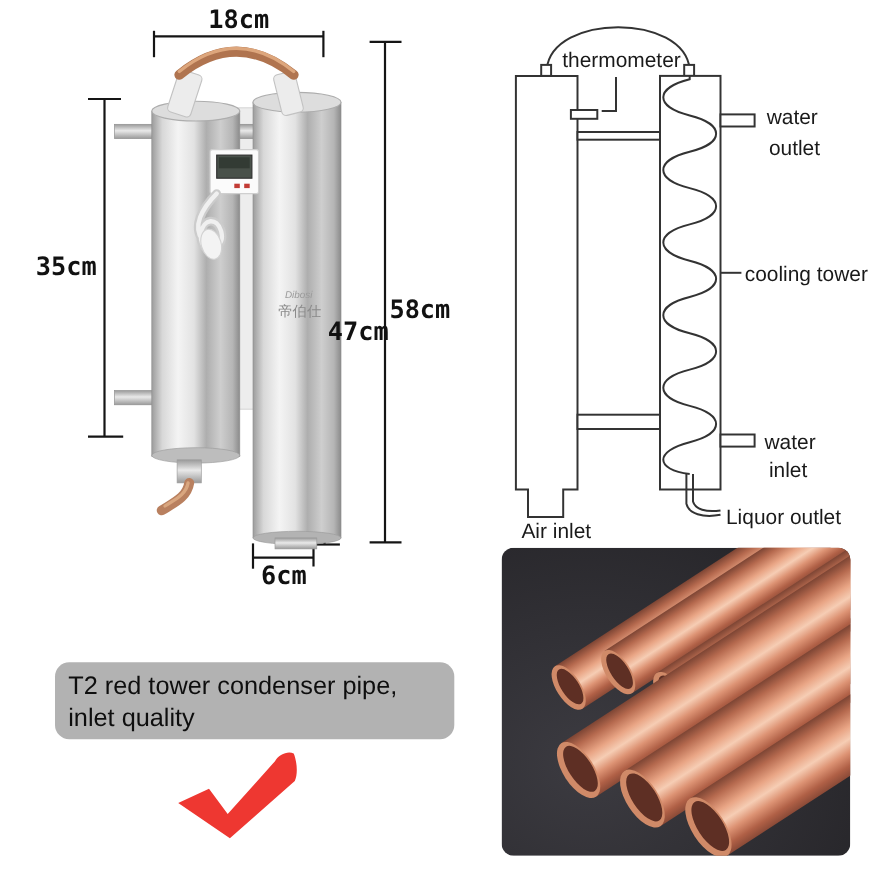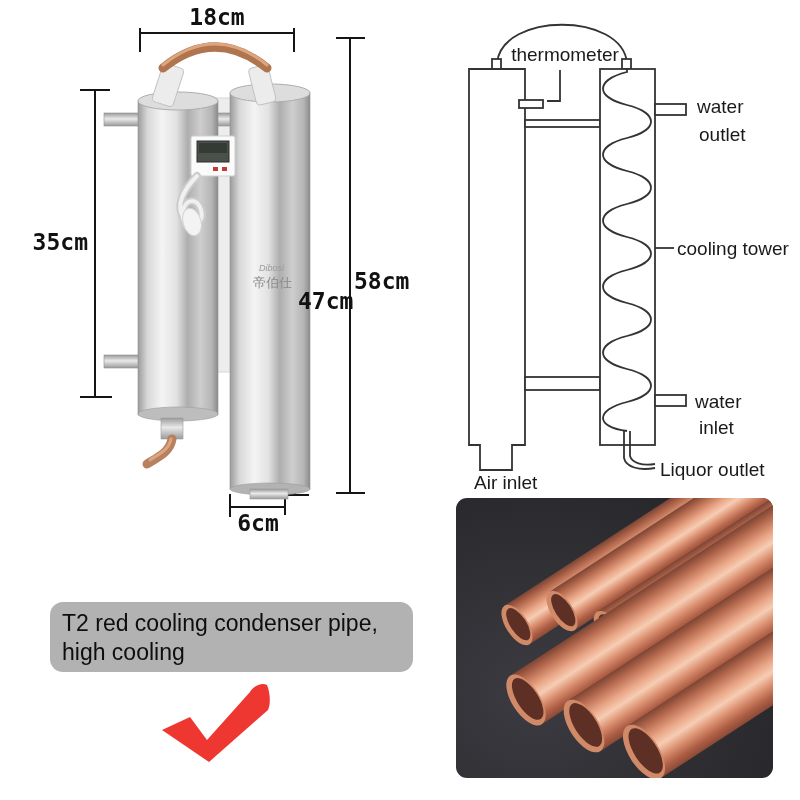--- a/index.html
+++ b/index.html
@@ -214,21 +214,21 @@
       </g>
       <g transform="translate(188,254) rotate(-33)">
         <rect x="0" y="-31" width="420" height="62" fill="url(#pipeGrad)"></rect>
         <ellipse cx="0" cy="0" rx="15" ry="31" fill="#d08a68"></ellipse>
         <ellipse cx="2" cy="0" rx="11.5" ry="26" fill="#5e2f24"></ellipse>
       </g>
     </g>
   </svg>
 
   <div id="callout-box" class="abs">
-    <div>T2 red cooling condenser pipe,</div>
-    <div>high cooling</div>
+    <div>T2 red tower condenser pipe,</div>
+    <div>inlet quality</div>
   </div>
 
   <svg class="abs" style="left:150px;top:678px" width="130" height="92" viewBox="0 0 130 92">
     <path d="M12,52 L40,39 L57,62 L100,14 C103,8 112,4 117,7 C120,14 121,26 118,32 L59,84 Z" fill="#ee3731"></path>
   </svg>
 
 </div>
 
 </body></html>

